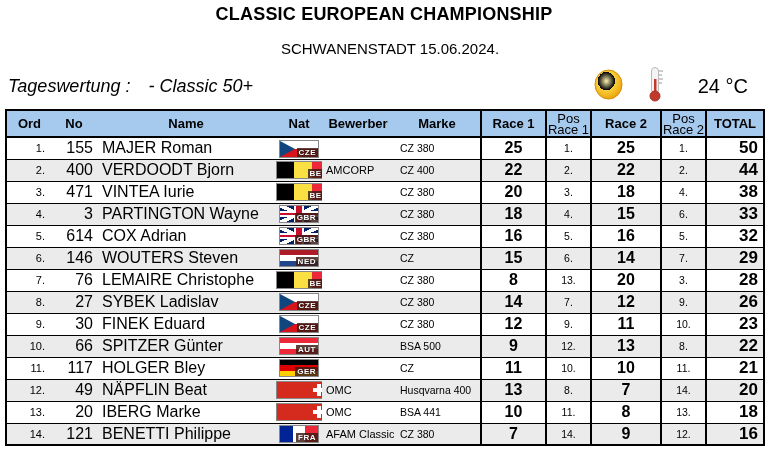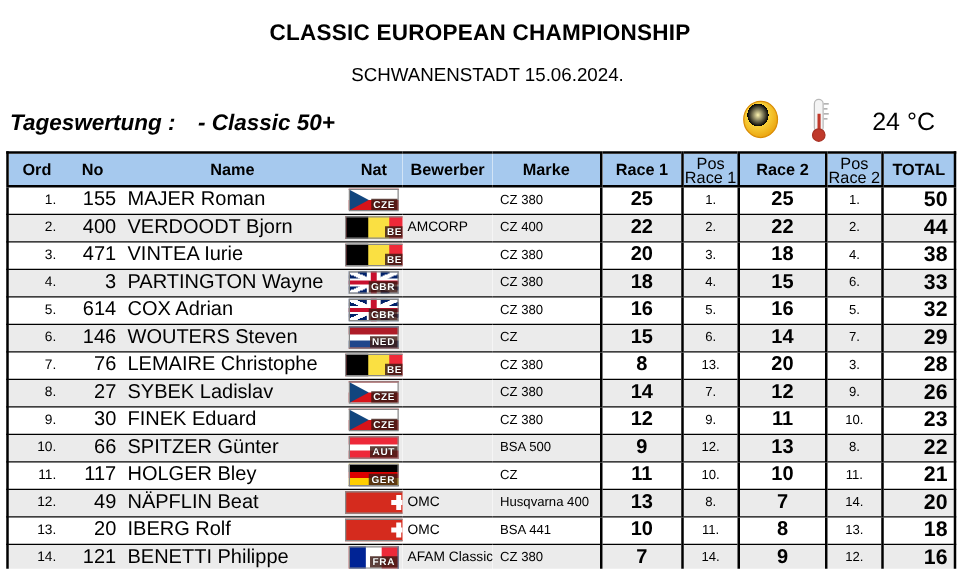--- a/index.html
+++ b/index.html
@@ -3,31 +3,31 @@
 <meta charset="utf-8">
 <style>
   html,body{margin:0;padding:0;}
   body{
     width:768px;height:455px;background:#ffffff;
     font-family:"Liberation Sans",sans-serif;color:#000;
     position:relative;overflow:hidden;
   }
   .page-title{
     text-align:center;font-weight:bold;font-size:18px;
-    padding-top:16px;letter-spacing:.2px;
+    padding-top:4px;letter-spacing:.2px;
   }
   .page-subtitle{
     text-align:center;font-size:15px;margin-top:15px;margin-left:12px;
   }
   .section-row{
     display:flex;align-items:center;
     margin:13px 20px 7px 8px;height:32px;
   }
   .section-label,.section-value{
-    font-size:18px;font-weight:bold;font-style:italic;white-space:pre;
+    font-size:18px;font-weight:normal;font-style:italic;white-space:pre;
   }
   .section-value{margin-left:18px;}
   .weather{margin-left:auto;display:flex;align-items:center;gap:22px;}
   .temp-text{font-size:20px;margin-left:10px;}
 
   table.results{
     border-collapse:collapse;table-layout:fixed;
     margin-left:5px;width:758px;
     border:2px solid #000;
   }
@@ -395,21 +395,21 @@
     <td class="c-race1">13</td>
     <td class="c-pos1">8.</td>
     <td class="c-race2">7</td>
     <td class="c-pos2">14.</td>
     <td class="c-total">20</td>
   </tr>
 
   <tr>
     <td class="c-ord">13.</td>
     <td class="c-no">20</td>
-    <td class="c-name">IBERG Rolf</td>
+    <td class="c-name">IBERG Marke</td>
     <td class="c-nat">
       <span class="flag" data-flag="SUI">
         
         <b class="flag-label">SUI</b>
       </span>
     </td>
     <td class="c-bew">OMC</td>
     <td class="c-marke">BSA 441</td>
     <td class="c-race1">10</td>
     <td class="c-pos1">11.</td>

